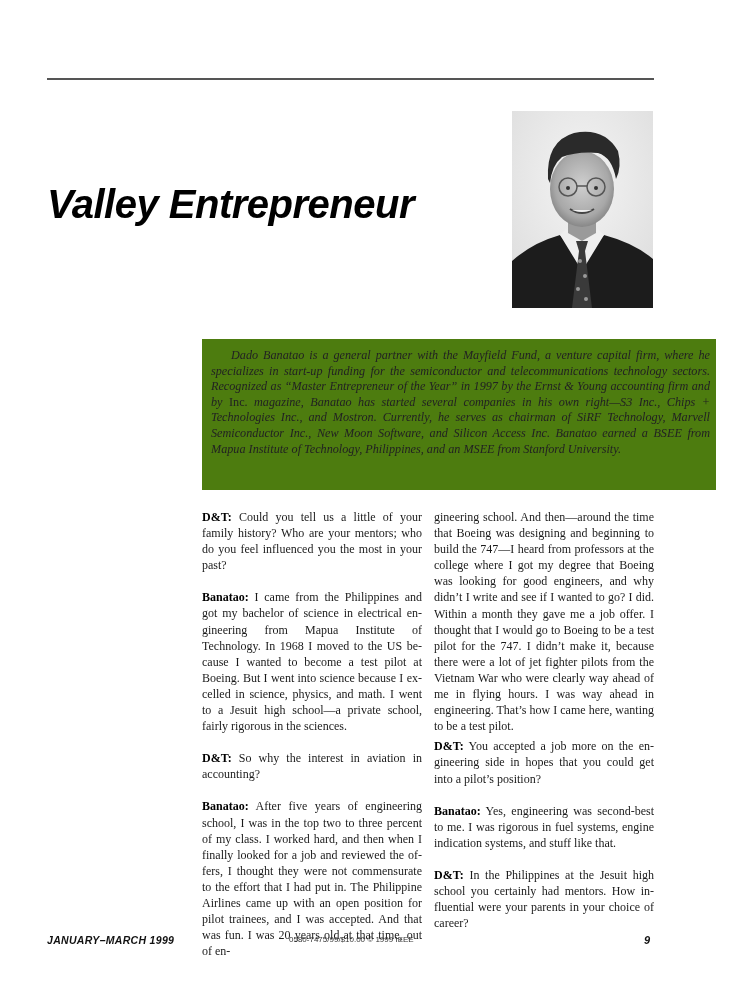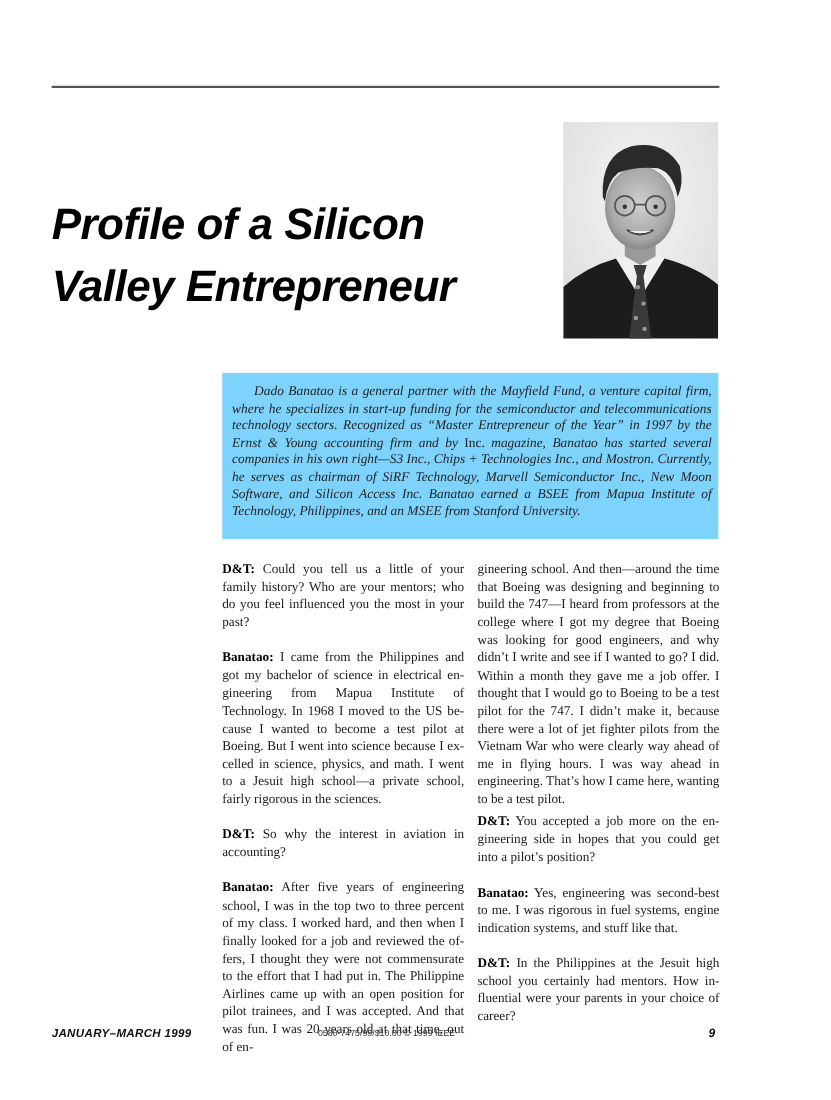--- a/index.html
+++ b/index.html
@@ -19,22 +19,22 @@
       letter-spacing: -0.5px;
     }
     .title span { display: block; white-space: nowrap; }
 
     .photo {
       position: absolute; left: 512px; top: 111px; width: 141px; height: 197px;
       background: #eeeeee; overflow: hidden;
     }
 
     .abstract {
-      position: absolute; left: 202px; top: 339px; width: 451px; height: 151px;
-      background: #7dd3fc;
+      position: absolute; left: 202px; top: 339px; width: 514px; height: 151px;
+      background: #4d7c0f;
       padding: 9px 6px 0 9px;
     }
     .abstract p {
       font-family: "Liberation Serif", serif;
       font-style: italic; font-size: 12.2px; line-height: 15.6px;
       color: #222; text-align: justify; text-indent: 20px;
       hyphens: manual;
     }
     .abstract p .roman { font-style: normal; }
 
@@ -65,21 +65,20 @@
       position: absolute; left: 644px; top: 0;
       font-size: 11px; font-weight: bold; font-style: italic;
     }
   </style>
 </head>
 <body>
 
 <div class="top-rule"></div>
 
 <h1 class="title">
-  <span>Profile of a Silicon</span>
   <span>Valley Entrepreneur</span>
 </h1>
 
 <div class="photo">
   <svg width="141" height="197" viewBox="0 0 141 197" xmlns="http://www.w3.org/2000/svg">
     <defs>
       <radialGradient id="bg" cx="50%" cy="35%" r="75%">
         <stop offset="0%" stop-color="#f4f4f4"></stop>
         <stop offset="100%" stop-color="#dcdcdc"></stop>
       </radialGradient>

